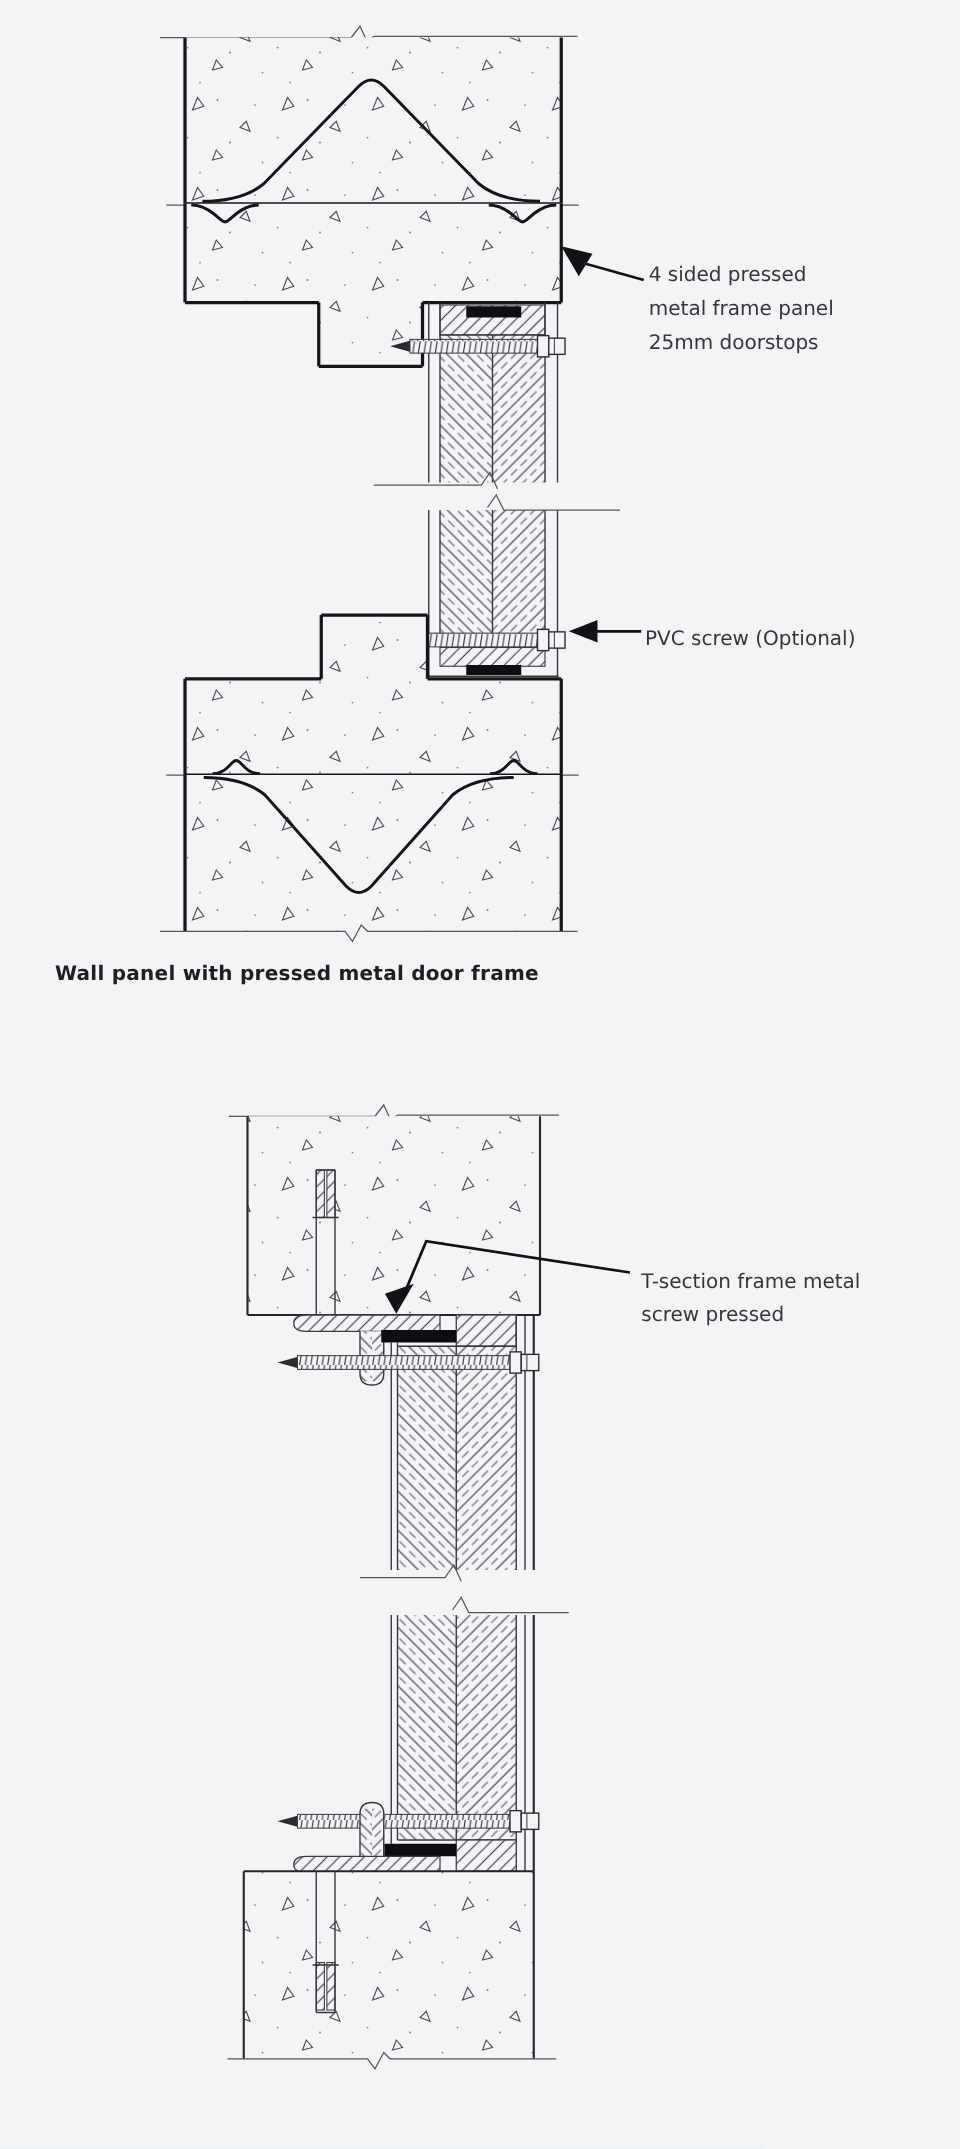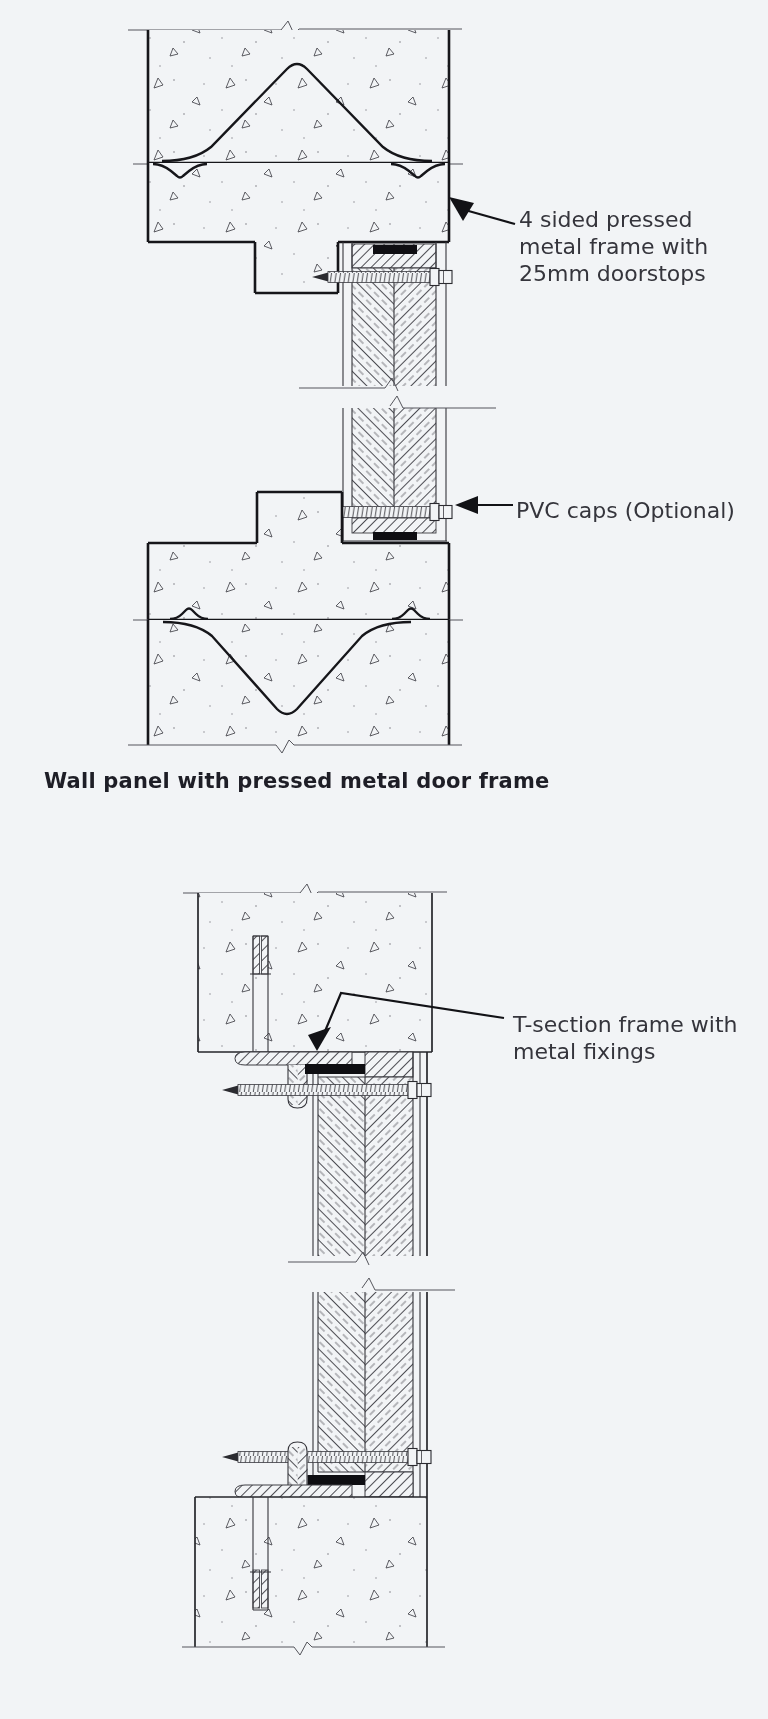--- a/index.html
+++ b/index.html
@@ -5,27 +5,27 @@
   html,body{margin:0;padding:0;background:#e9ebee;}
   .page{
     position:relative;width:768px;height:1719px;
     background:var(--paper,#f2f4f6);
     overflow:hidden;
     font-family:"DejaVu Sans","Liberation Sans",sans-serif;
   }
   .page svg{position:absolute;left:0;top:0;}
   .ann{
     position:absolute;
-    font-size:22px;line-height:27px;
+    font-size:16px;line-height:27px;
     color:var(--text,#35353c);
     white-space:nowrap;
   }
   .cap{
     position:absolute;
-    font-size:21px;font-weight:bold;letter-spacing:.2px;
+    font-size:16px;font-weight:bold;letter-spacing:.2px;
     color:var(--caption,#1e1e26);
     white-space:nowrap;
   }
   
   .s-thick{stroke:#16161a;stroke-width:2.6;fill:none;stroke-linejoin:miter;}
   .s-chev{stroke:#16161a;stroke-width:2.4;fill:none;}
   .s-med{stroke:#26262b;stroke-width:1.7;fill:none;}
   .s-thin{stroke:#35353b;stroke-width:1.1;fill:none;}
   .s-hair{stroke:#55555c;stroke-width:1;fill:none;}
   .s-scr{stroke:#2b2b30;stroke-width:1.1;}
@@ -236,29 +236,29 @@
 
     <g>
       <path class="s-arrow" d="M504,1018 L341,993 L323,1036"></path>
       <polygon class="f-head" points="317,1051 331,1027 308,1035"></polygon>
     </g>
   </g>
 </svg>
 
   <div class="ann" style="left:519px;top:206px">
     <div>4 sided pressed</div>
-    <div>metal frame with</div>
+    <div>metal frame panel</div>
     <div>25mm doorstops</div>
   </div>
 
   <div class="ann" style="left:516px;top:497px">
-    <div>PVC caps (Optional)</div>
+    <div>PVC screw (Optional)</div>
   </div>
 
   <div class="cap" style="left:44px;top:769px">Wall panel with pressed metal door frame</div>
 
   <div class="ann" style="left:513px;top:1011px">
-    <div>T-section frame with</div>
-    <div>metal fixings</div>
+    <div>T-section frame metal</div>
+    <div>screw pressed</div>
   </div>
 
 
 </div>
 
 </body></html>

